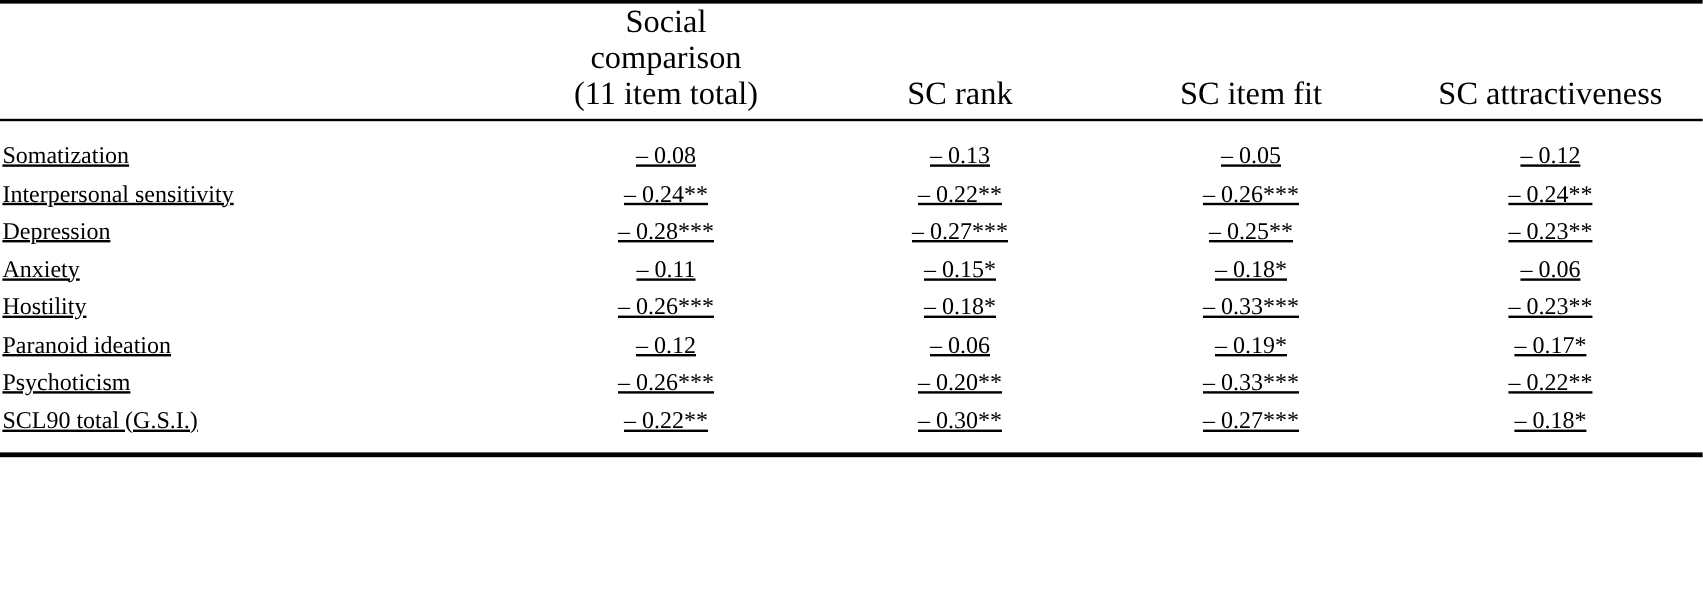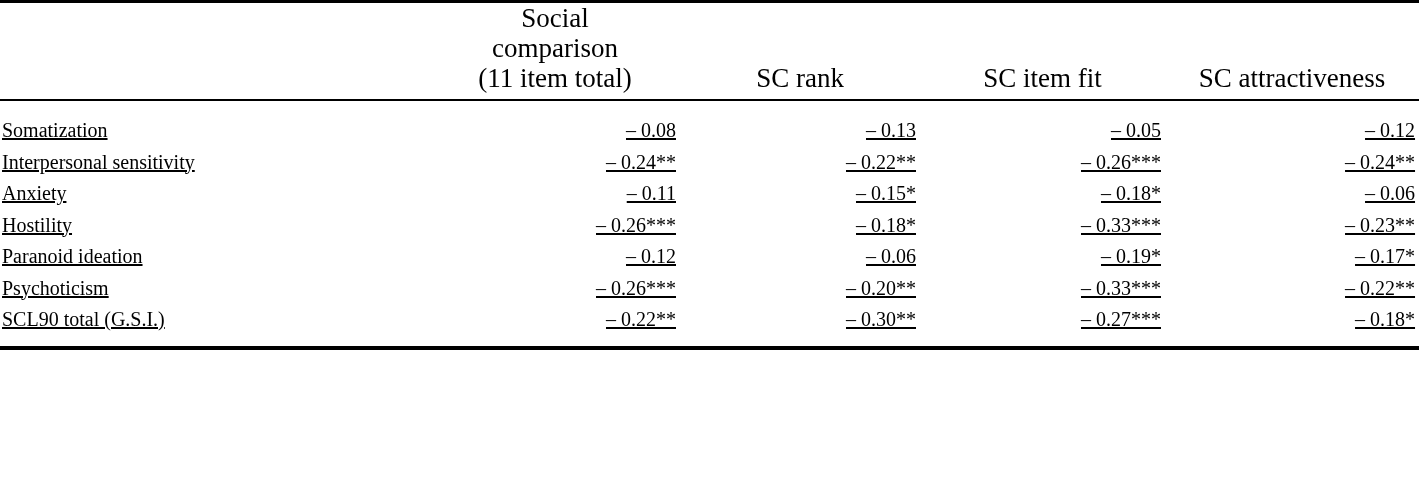--- a/index.html
+++ b/index.html
@@ -70,21 +70,21 @@
     padding: 0 4px;
     vertical-align: baseline;
     white-space: nowrap;
     text-decoration: underline;
   }
   tbody td.label {
     text-align: left;
     padding-left: 2px;
   }
   tbody td.val {
-    text-align: right;
+    text-align: center;
   }
   .spacer-top { height: 14px; }
   .spacer-bottom { height: 10px; }
 </style>
 </head>
 <body>
 
 <div class="page">
 
   <div class="rule-top"></div>
@@ -143,20 +143,27 @@
         <td class="val">– 0.12</td>
       </tr>
       <tr>
         <td class="label">Interpersonal sensitivity</td>
         <td class="val">– 0.24**</td>
         <td class="val">– 0.22**</td>
         <td class="val">– 0.26***</td>
         <td class="val">– 0.24**</td>
       </tr>
       <tr>
+        <td class="label">Depression</td>
+        <td class="val">– 0.28***</td>
+        <td class="val">– 0.27***</td>
+        <td class="val">– 0.25**</td>
+        <td class="val">– 0.23**</td>
+      </tr>
+      <tr>
         <td class="label">Anxiety</td>
         <td class="val">– 0.11</td>
         <td class="val">– 0.15*</td>
         <td class="val">– 0.18*</td>
         <td class="val">– 0.06</td>
       </tr>
       <tr>
         <td class="label">Hostility</td>
         <td class="val">– 0.26***</td>
         <td class="val">– 0.18*</td>

